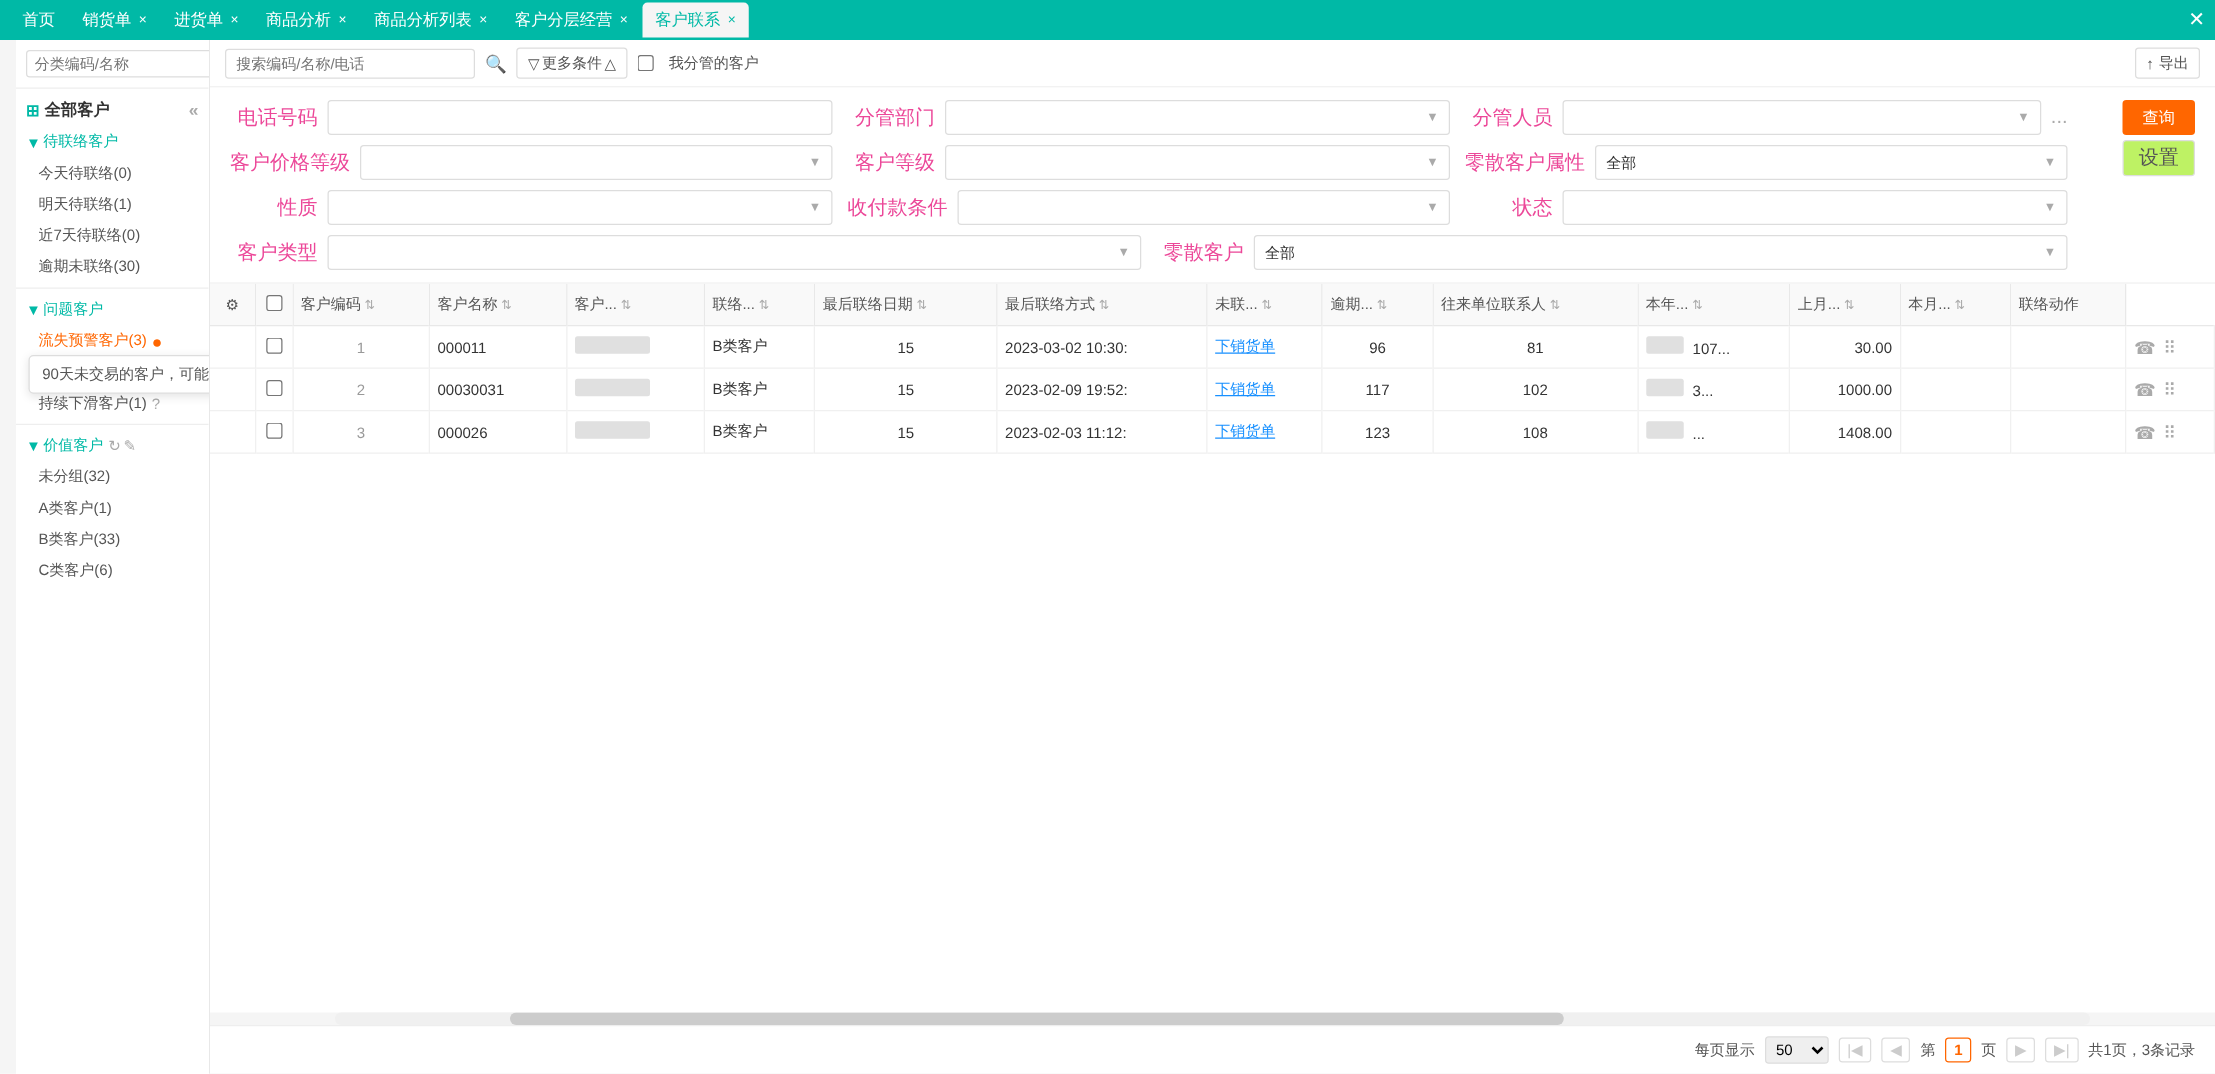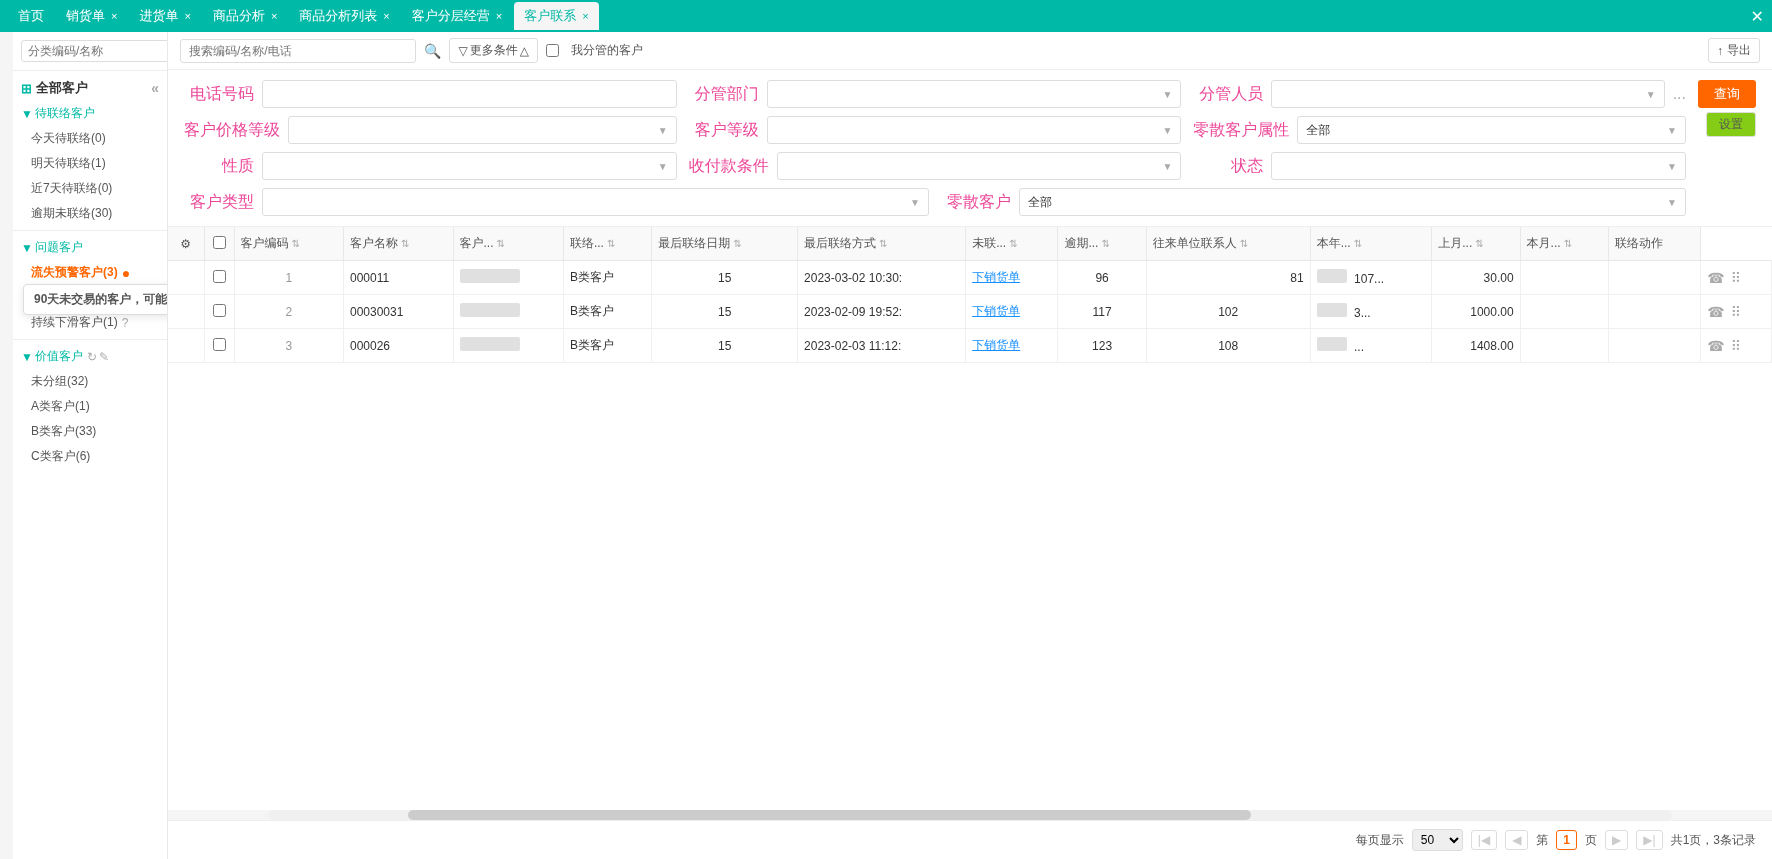--- a/index.html
+++ b/index.html
@@ -53,21 +53,21 @@
 
     .sidebar-item {
       padding: 4px 8px 4px 18px; font-size: 12px; color: #555; cursor: pointer;
       white-space: nowrap; display: flex; align-items: center; gap: 4px;
     }
 
     .sidebar-divider { height: 1px; background: #eee; margin: 4px 0; }
 
     .sidebar-tooltip-item {
       position: relative; display: flex; align-items: center;
-      padding: 4px 8px 4px 18px; color: #ff6600; font-weight: bold;
+      padding: 4px 8px 4px 18px; color: #ff6600; font-weight: normal;
       cursor: pointer; font-size: 12px; gap: 4px;
     }
 
     .tooltip-box {
       position: absolute; left: 10px; top: 24px;
       background: #fff; border: 1px solid #ddd; border-radius: 4px;
       padding: 6px 10px; font-size: 12px; color: #555; z-index: 100;
       white-space: nowrap; box-shadow: 0 2px 8px rgba(0,0,0,0.1);
     }
 
@@ -76,21 +76,21 @@
       flex: 1; display: flex; flex-direction: column; overflow: hidden; background: #f5f5f5;
     }
 
     
     .toolbar {
       display: flex; align-items: center; background: #fff; padding: 6px 12px;
       border-bottom: 1px solid #eee; gap: 8px; flex-shrink: 0;
     }
     .toolbar .search-input {
       border: 1px solid #ddd; border-radius: 3px; padding: 4px 8px;
-      font-size: 12px; width: 236px; outline: none;
+      font-size: 12px; width: 200px; outline: none;
     }
     .toolbar .search-icon { color: #ff6600; cursor: pointer; font-size: 14px; }
     .toolbar .more-conditions {
       display: flex; align-items: center; gap: 2px; color: #555; cursor: pointer;
       border: 1px solid #ddd; border-radius: 3px; padding: 3px 8px;
     }
     .toolbar .my-customers {
       display: flex; align-items: center; gap: 12px; color: #555; cursor: pointer;
     }
     .toolbar .spacer { flex: 1; }
@@ -127,22 +127,22 @@
     .filter-more { color: #aaa; cursor: pointer; font-size: 16px; }
     .filter-actions {
       display: flex; flex-direction: column; align-items: flex-end; justify-content: flex-start;
       margin-left: 12px; gap: 4px;
     }
     .btn-query {
       background: #ff6600; color: #fff; border: none; border-radius: 3px;
       padding: 5px 16px; cursor: pointer; font-size: 13px;
     }
     .btn-settings {
-      background: #84cc16; color: #555; border: 1px solid #ddd; border-radius: 3px;
-      padding: 3px 12px; cursor: pointer; font-size: 12px;
+      background: #bef264; color: #555; border: 1px solid #ddd; border-radius: 3px;
+      padding: 3px 12px; cursor: pointer; font-size: 16px; margin-left: 32px;
     }
 
     
     .table-area {
       flex: 1; overflow: auto; background: #fff; margin: 0;
     }
     table {
       width: 100%; border-collapse: collapse; font-size: 12px;
     }
     thead tr {
@@ -530,21 +530,21 @@
       <input type="checkbox" style="">
     </td>
     <td style="text-align:center; color:#999;">1</td>
     <td>000011</td>
     <td><span class="td-blurred"></span></td>
     <td>B类客户</td>
     <td style="text-align:center;">15</td>
     <td>2023-03-02 10:30:</td>
     <td><span class="td-link">下销货单</span></td>
     <td style="text-align:center;">96</td>
-    <td style="text-align:right;">81</td>
+    <td style="text-align:center;">81</td>
     <td>
       <span class="td-blurred-sm"></span>
       <span style="margin-left:4px;">107...</span>
     </td>
     <td style="text-align:right;">30.00</td>
     <td></td>
     <td></td>
     <td>
       <div class="action-icons">
         <span class="action-icon" title="联络">☎</span>

